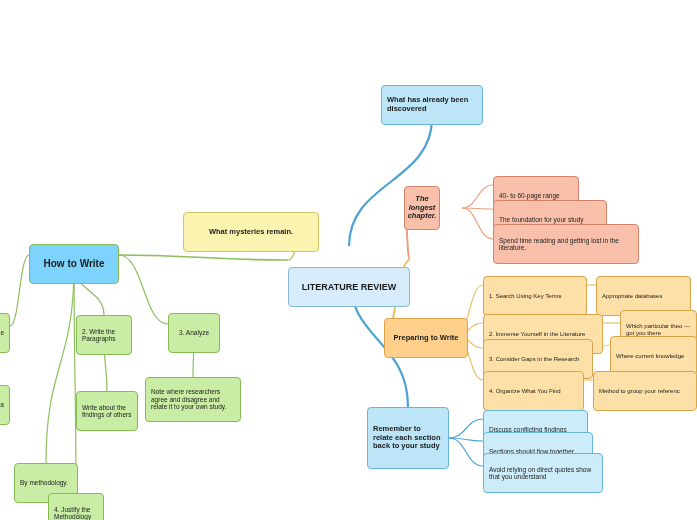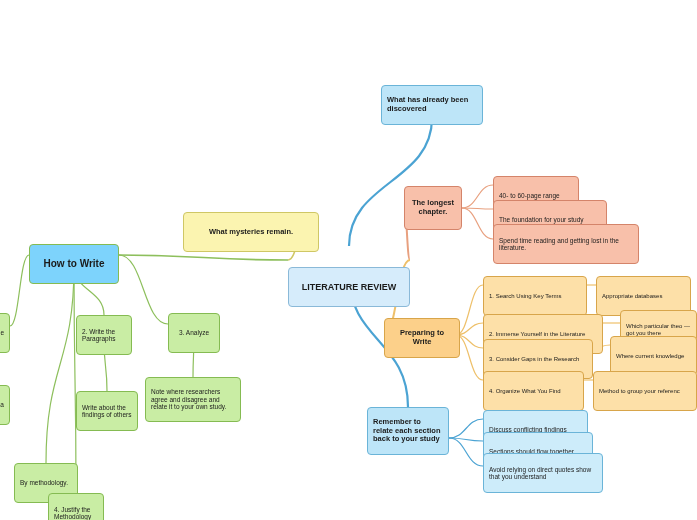--- a/index.html
+++ b/index.html
@@ -85,33 +85,33 @@
     </div>
     <div class="node bold" style="left: 381px; top: 85px; width: 102px; height: 33px; background: rgb(189, 229, 248); border-color: rgb(106, 180, 216); font-size: 7.5px;">
       <span>What has already been discovered</span>
     </div>
     <div class="node bold ctr-text" style="left: 183px; top: 212px; width: 136px; height: 22px; background: rgb(251, 244, 176); border-color: rgb(207, 199, 101); font-size: 7.5px;">
       <span>What mysteries remain.</span>
     </div>
     <div class="node bold ctr-text" style="left: 29px; top: 244px; width: 90px; height: 22px; background: #7dd3fc; border-color: rgb(133, 187, 82); font-size: 10px;">
       <span>How to Write</span>
     </div>
-    <div class="node bold ctr-text" style="left: 404px; top: 186px; width: 58px; height: 44px; background: rgb(248, 192, 170); border-color: rgb(212, 132, 106); font-size: 7.5px;">
+    <div class="node bold ctr-text" style="left: 404px; top: 186px; width: 36px; height: 44px; background: rgb(248, 192, 170); border-color: rgb(212, 132, 106); font-size: 7.5px; font-style: italic;">
       <span>The longest chapter.</span>
     </div>
     <div class="node" style="left: 493px; top: 176px; width: 86px; height: 18px; background: rgb(248, 192, 170); border-color: rgb(212, 132, 106); font-size: 6.5px;">
       <span>40- to 60-page range</span>
     </div>
     <div class="node" style="left: 493px; top: 200px; width: 114px; height: 18px; background: rgb(248, 192, 170); border-color: rgb(212, 132, 106); font-size: 6.5px;">
       <span>The foundation for your study</span>
     </div>
     <div class="node" style="left: 493px; top: 224px; width: 146px; height: 30px; background: rgb(248, 192, 170); border-color: rgb(212, 132, 106); font-size: 6.5px;">
       <span>Spend time reading and getting lost in the literature.</span>
     </div>
-    <div class="node bold ctr-text" style="left: 384px; top: 318px; width: 76px; height: 34px; background: rgb(252, 208, 138); border-color: rgb(216, 165, 74); font-size: 7.5px;">
+    <div class="node bold ctr-text" style="left: 384px; top: 318px; width: 84px; height: 34px; background: rgb(252, 208, 138); border-color: rgb(216, 165, 74); font-size: 7.5px;">
       <span>Preparing to Write</span>
     </div>
     <div class="node" style="left: 483px; top: 276px; width: 104px; height: 18px; background: rgb(253, 224, 168); border-color: rgb(216, 165, 74); font-size: 6px;">
       <span>1. Search Using Key Terms</span>
     </div>
     <div class="node" style="left: 596px; top: 276px; width: 95px; height: 18px; background: rgb(253, 224, 168); border-color: rgb(216, 165, 74); font-size: 6px;">
       <span>Appropriate databases</span>
     </div>
     <div class="node" style="left: 483px; top: 314px; width: 120px; height: 18px; background: rgb(253, 224, 168); border-color: rgb(216, 165, 74); font-size: 6px;">
       <span>2. Immerse Yourself in the Literature</span>
@@ -124,21 +124,21 @@
     </div>
     <div class="node" style="left: 610px; top: 336px; width: 87px; height: 18px; background: rgb(253, 224, 168); border-color: rgb(216, 165, 74); font-size: 6px;">
       <span>Where current knowledge</span>
     </div>
     <div class="node" style="left: 483px; top: 371px; width: 101px; height: 18px; background: rgb(253, 224, 168); border-color: rgb(216, 165, 74); font-size: 6px;">
       <span>4. Organize What You Find</span>
     </div>
     <div class="node" style="left: 593px; top: 371px; width: 104px; height: 18px; background: rgb(253, 224, 168); border-color: rgb(216, 165, 74); font-size: 6px;">
       <span>Method to group your referenc</span>
     </div>
-    <div class="node bold" style="left: 367px; top: 407px; width: 82px; height: 48px; background: rgb(189, 229, 248); border-color: rgb(106, 180, 216); font-size: 7.5px;">
+    <div class="node bold" style="left: 367px; top: 407px; width: 82px; height: 62px; background: rgb(189, 229, 248); border-color: rgb(106, 180, 216); font-size: 7.5px;">
       <span>Remember to relate each section back to your study</span>
     </div>
     <div class="node" style="left: 483px; top: 410px; width: 105px; height: 18px; background: rgb(205, 236, 250); border-color: rgb(106, 180, 216); font-size: 6.5px;">
       <span>Discuss conflicting findings</span>
     </div>
     <div class="node" style="left: 483px; top: 432px; width: 110px; height: 18px; background: rgb(205, 236, 250); border-color: rgb(106, 180, 216); font-size: 6.5px;">
       <span>Sections should flow together</span>
     </div>
     <div class="node" style="left: 483px; top: 453px; width: 120px; height: 26px; background: rgb(205, 236, 250); border-color: rgb(106, 180, 216); font-size: 6.5px;">
       <span>Avoid relying on direct quotes show that you understand</span>

